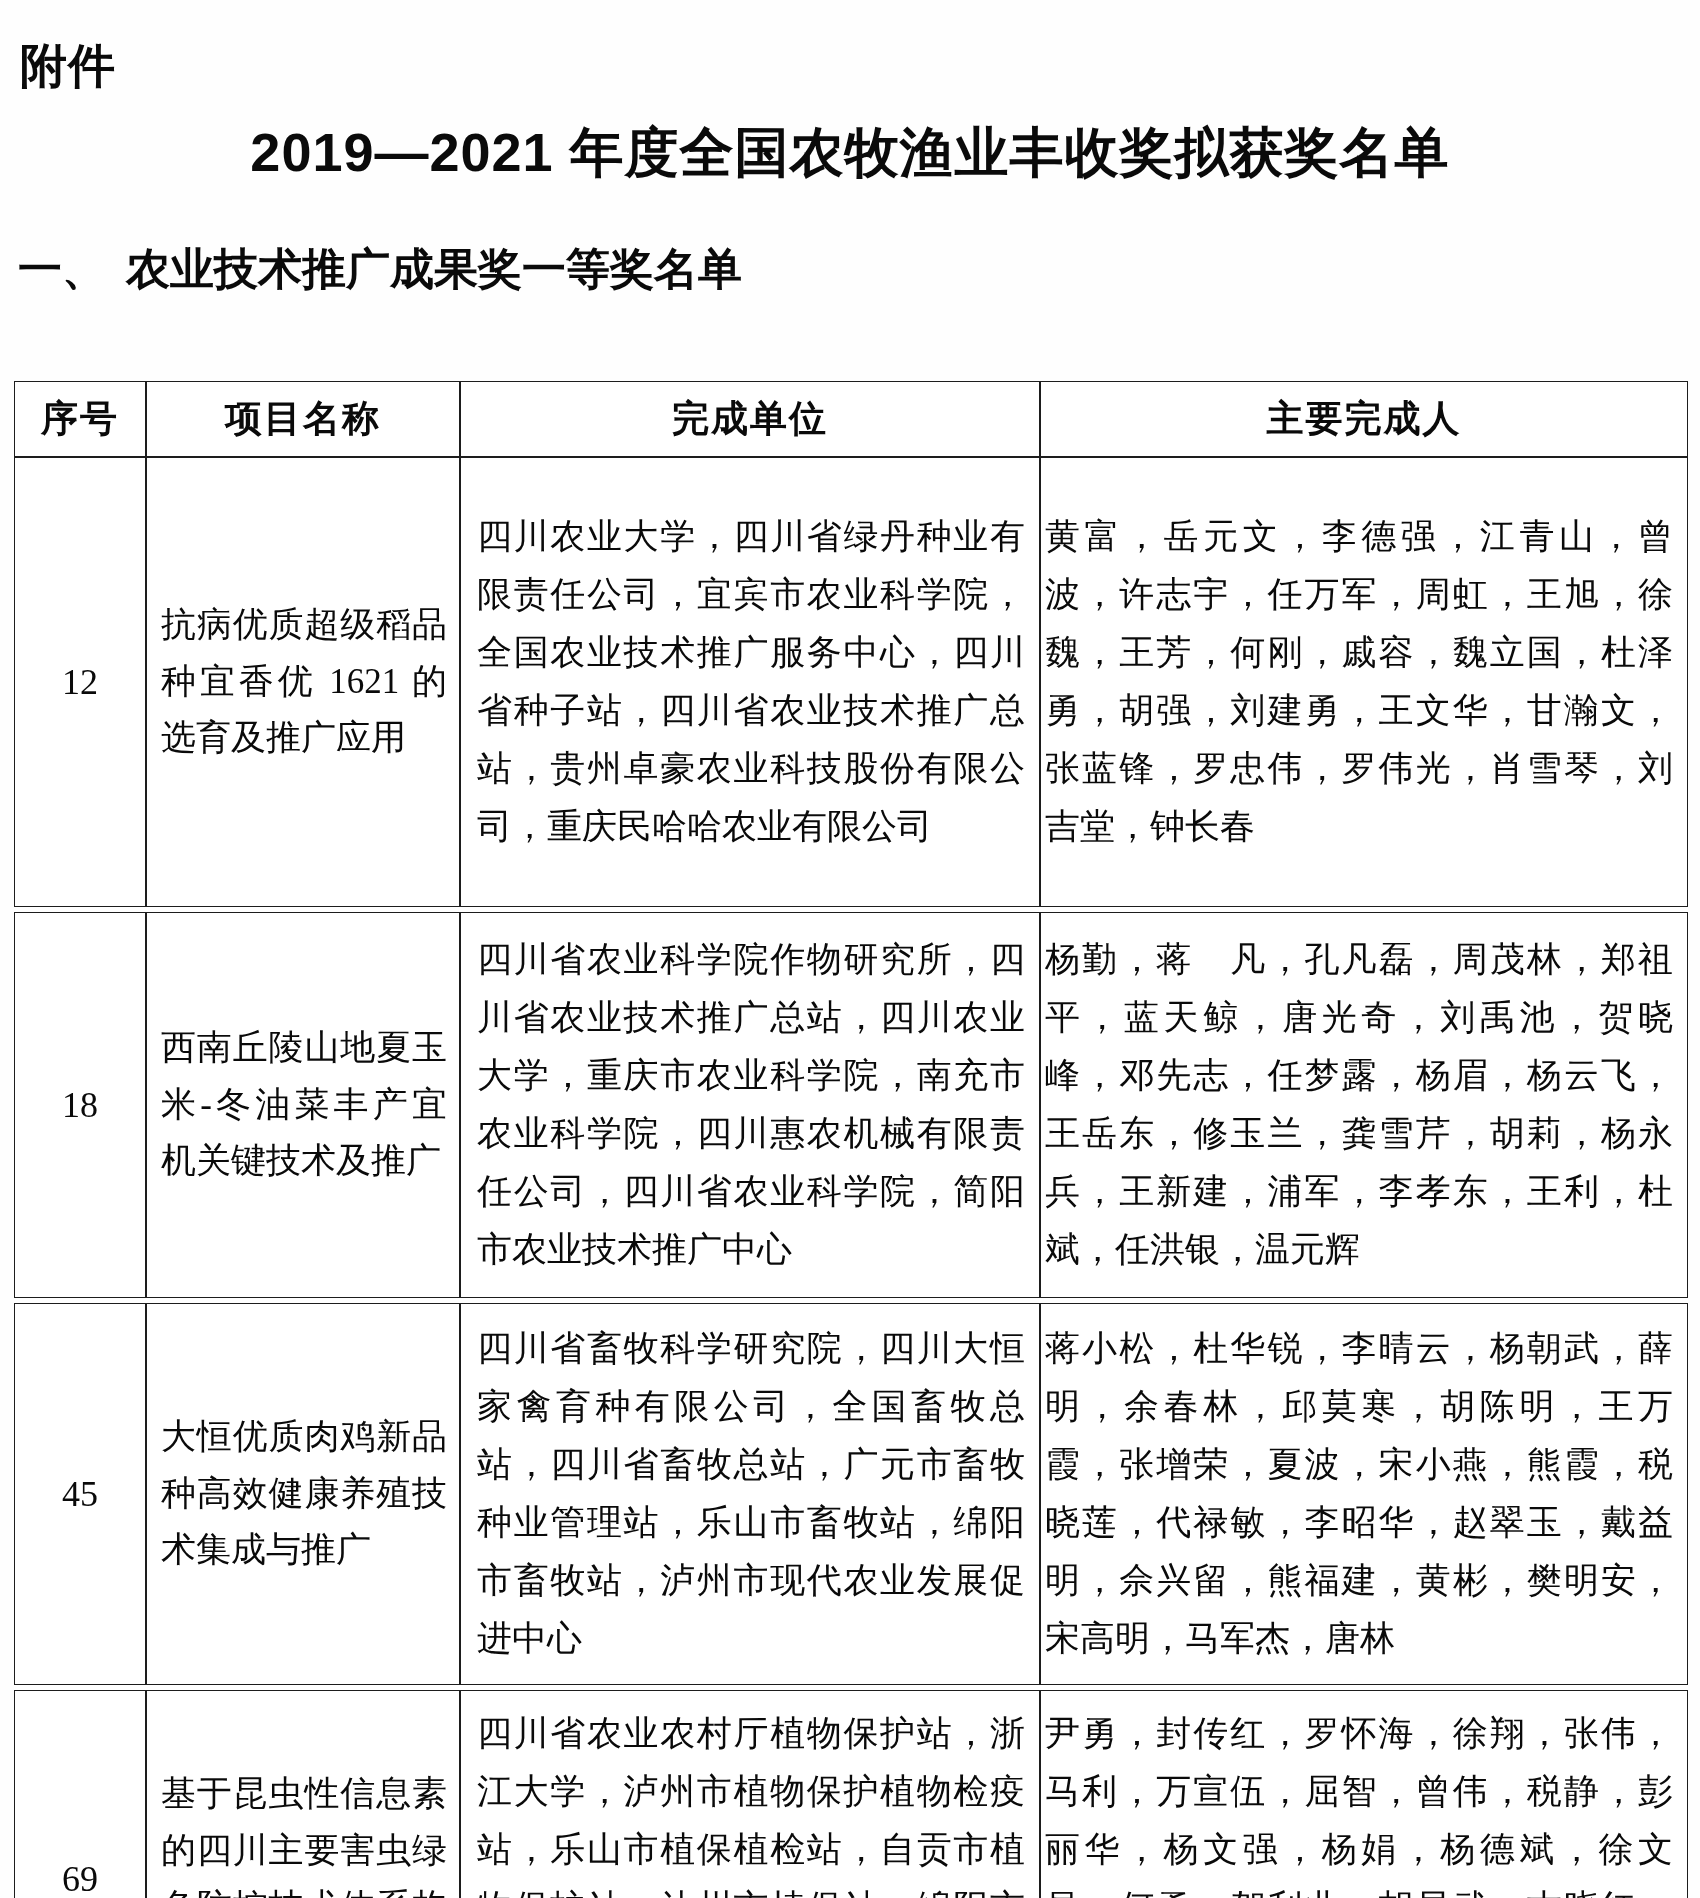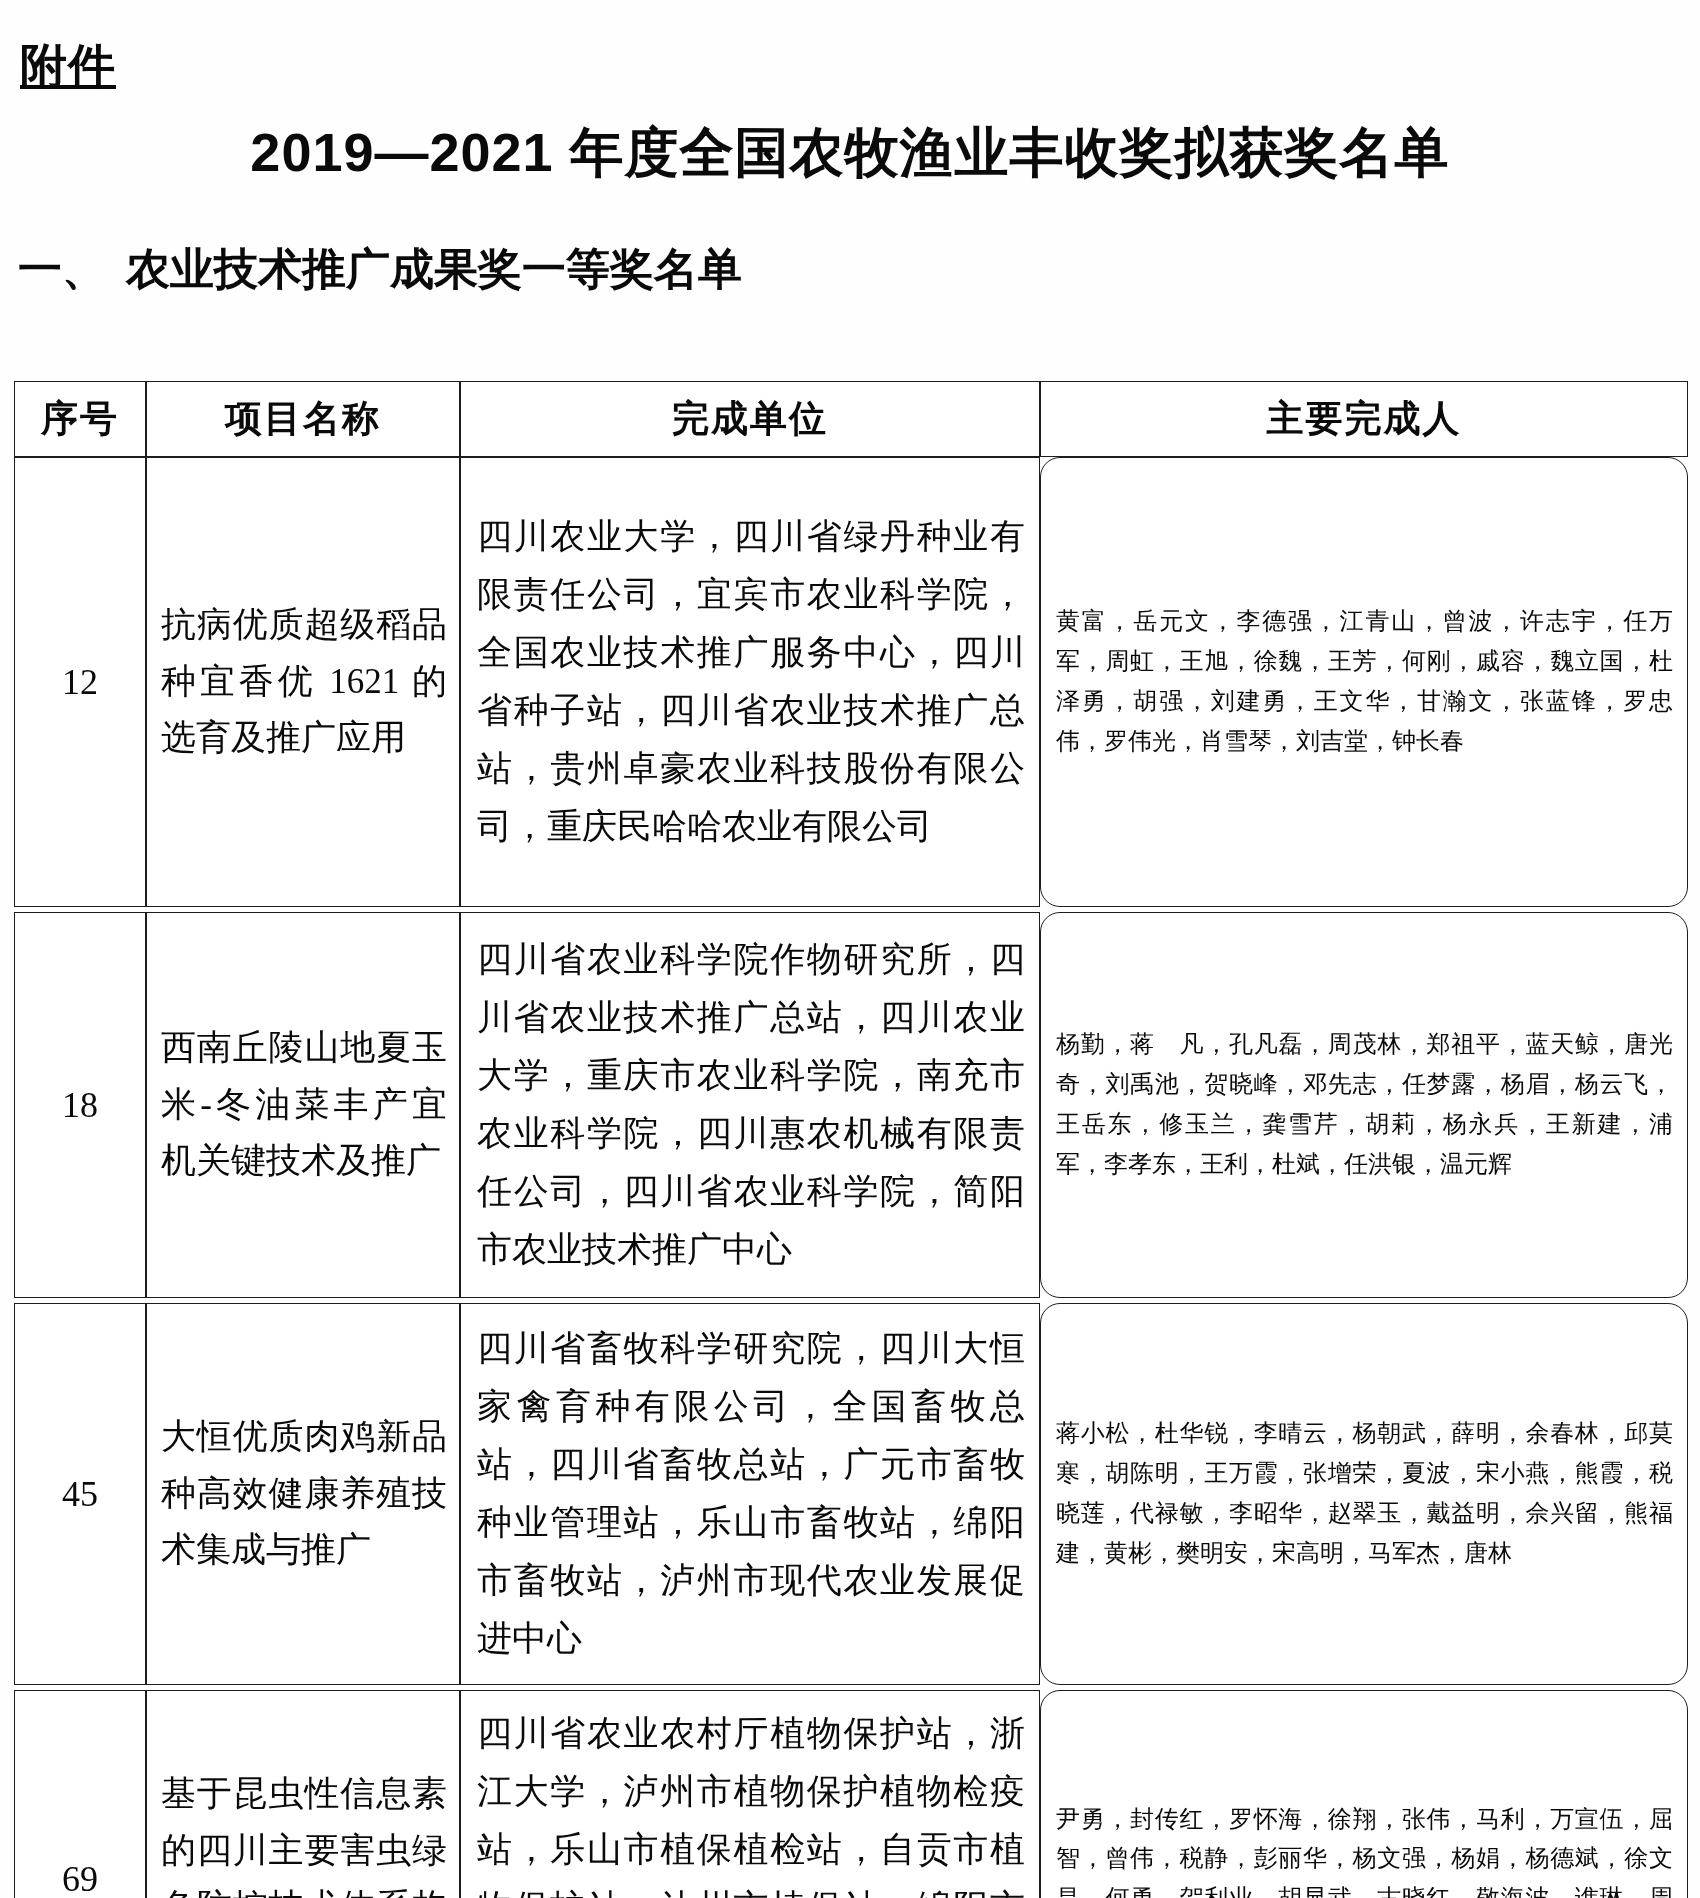--- a/index.html
+++ b/index.html
@@ -26,21 +26,20 @@
   
   .attach-label {
     position: absolute;
     left: 20px;
     top: 42px;
     font-size: 47px;
     font-weight: 700;
     letter-spacing: 1px;
     line-height: 1;
     font-family: "Liberation Sans", "DejaVu Sans", sans-serif;
-    text-decoration: underline;
   }
 
   .doc-title {
     position: absolute;
     left: 0;
     right: 0;
     top: 121px;
     text-align: center;
     font-size: 54px;
     font-weight: 700;
@@ -113,27 +112,26 @@
   .cell-unit {
     font-size: 35px;
     line-height: 1.66;
     padding: 14px 14px 14px 16px;
     text-align: justify;
     text-justify: inter-ideograph;
     vertical-align: top;
   }
 
   .cell-ppl {
-    font-size: 24px;
+    font-size: 35px;
     line-height: 1.66;
-    padding: 14px 14px 14px 15px;
+    padding: 14px 14px 14px 4px;
     text-align: justify;
     text-justify: inter-ideograph;
     vertical-align: top;
-    border-radius: 20px;
   }
 
   
   tr.r13 td { height: 420px; }
   tr.r18 td { height: 356px; }
   tr.r45 td { height: 352px; }
   tr.r69 td { height: 340px; }
 
   .spacer-row td {
     height: 5px;

